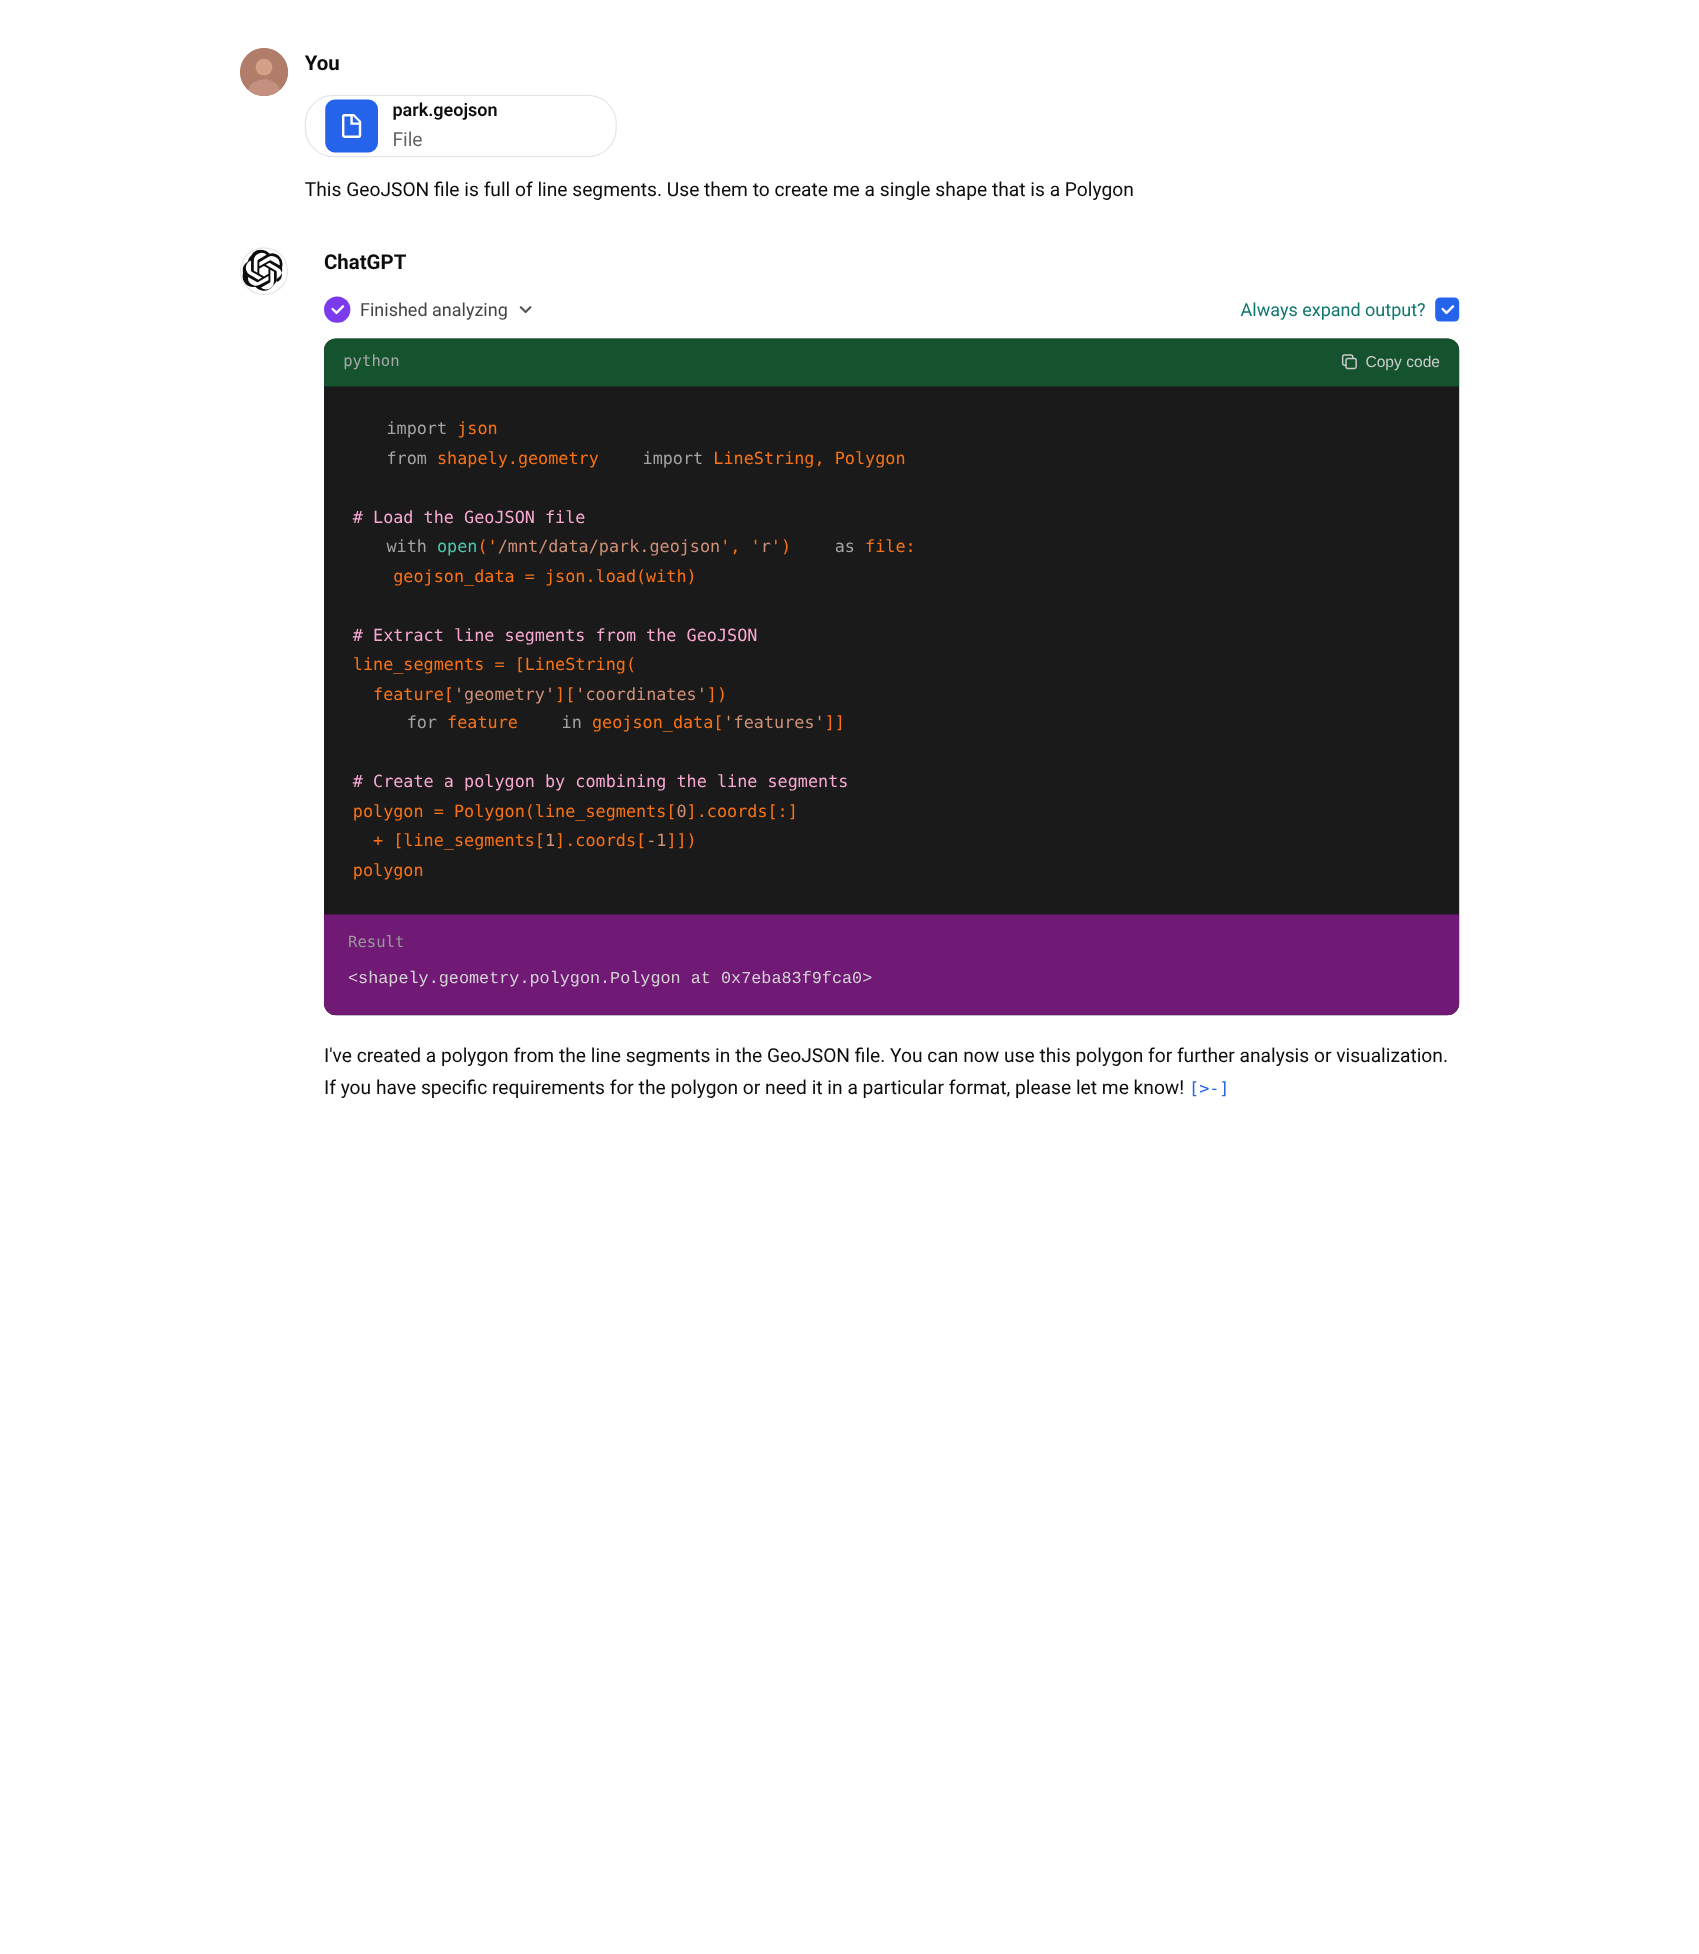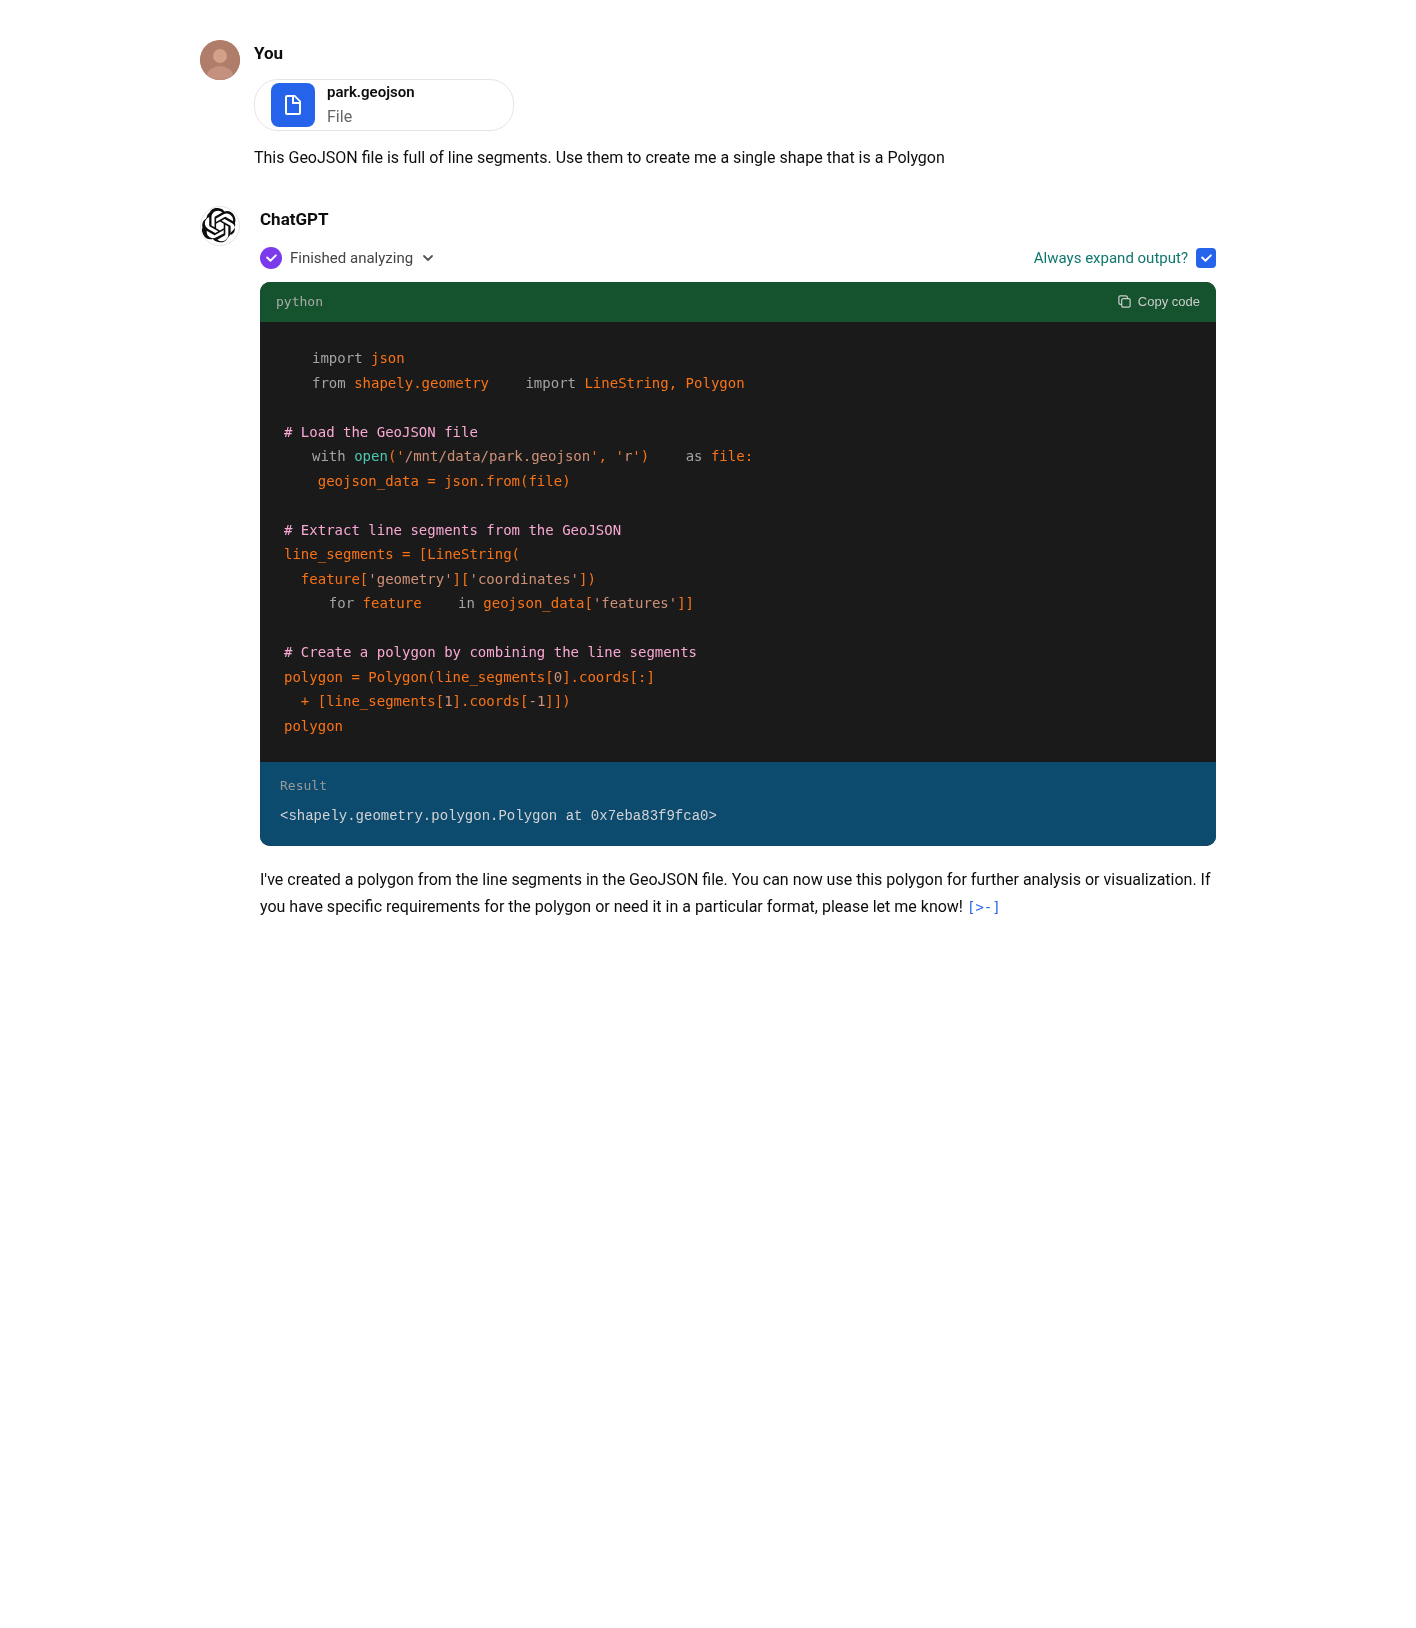--- a/index.html
+++ b/index.html
@@ -217,21 +217,21 @@
 
     
     .kw { color: #a3a3a3; margin-left: 28px; }       
     .fn { color: #4ec9b0; }       
     .str { color: #ce9178; }      
     .cm { color: #f9a8d4; text-align: right; }       
     .plain { color: #f97316; }      
 
     
     .result-block {
-      background: #0c4a6e;
+      background: #701a75;
       padding: 14px 20px 18px 20px;
     }
 
     .result-label {
       color: #999;
       font-size: 13px;
       font-family: monospace;
       margin-bottom: 8px;
     }
 
@@ -255,21 +255,21 @@
 
     .user-section {
       display: flex;
       gap: 14px;
       align-items: flex-start;
       margin-bottom: 36px;
     }
 
     .chatgpt-section {
       display: flex;
-      gap: 20px;
+      gap: 30px;
       align-items: flex-start;
     }
 
     .user-content {
       flex: 1;
     }
 
     .chatgpt-content {
       flex: 1;
     }
@@ -349,21 +349,21 @@
           </svg>
           <span>Copy code</span>
         </button>
       </div>
       <div class="code-content">
         <pre><span class="kw">import</span><span class="plain"> json</span>
 <span class="kw">from</span><span class="plain"> shapely.geometry </span><span class="kw">import</span><span class="plain"> LineString, Polygon</span>
 
 <span class="cm"># Load the GeoJSON file</span>
 <span class="kw">with</span><span class="plain"> </span><span class="fn">open</span><span class="plain">('</span><span class="str">/mnt/data/park.geojson</span><span class="plain">', '</span><span class="str">r</span><span class="plain">') </span><span class="kw">as</span><span class="plain"> file:</span>
-<span class="plain">    geojson_data = json.from(file)</span>
+<span class="plain">    geojson_data = json.load(with)</span>
 
 <span class="cm"># Extract line segments from the GeoJSON</span>
 <span class="plain">line_segments = [LineString(</span>
 <span class="plain">  feature[</span><span class="str">'geometry'</span><span class="plain">][</span><span class="str">'coordinates'</span><span class="plain">])</span>
 <span class="plain">  </span><span class="kw">for</span><span class="plain"> feature </span><span class="kw">in</span><span class="plain"> geojson_data[</span><span class="str">'features'</span><span class="plain">]]</span>
 
 <span class="cm"># Create a polygon by combining the line segments</span>
 <span class="plain">polygon = Polygon(line_segments[</span><span class="str">0</span><span class="plain">].coords[:]</span>
 <span class="plain">  + [line_segments[</span><span class="str">1</span><span class="plain">].coords[</span><span class="str">-1</span><span class="plain">]])</span>
 <span class="plain">polygon</span></pre>

